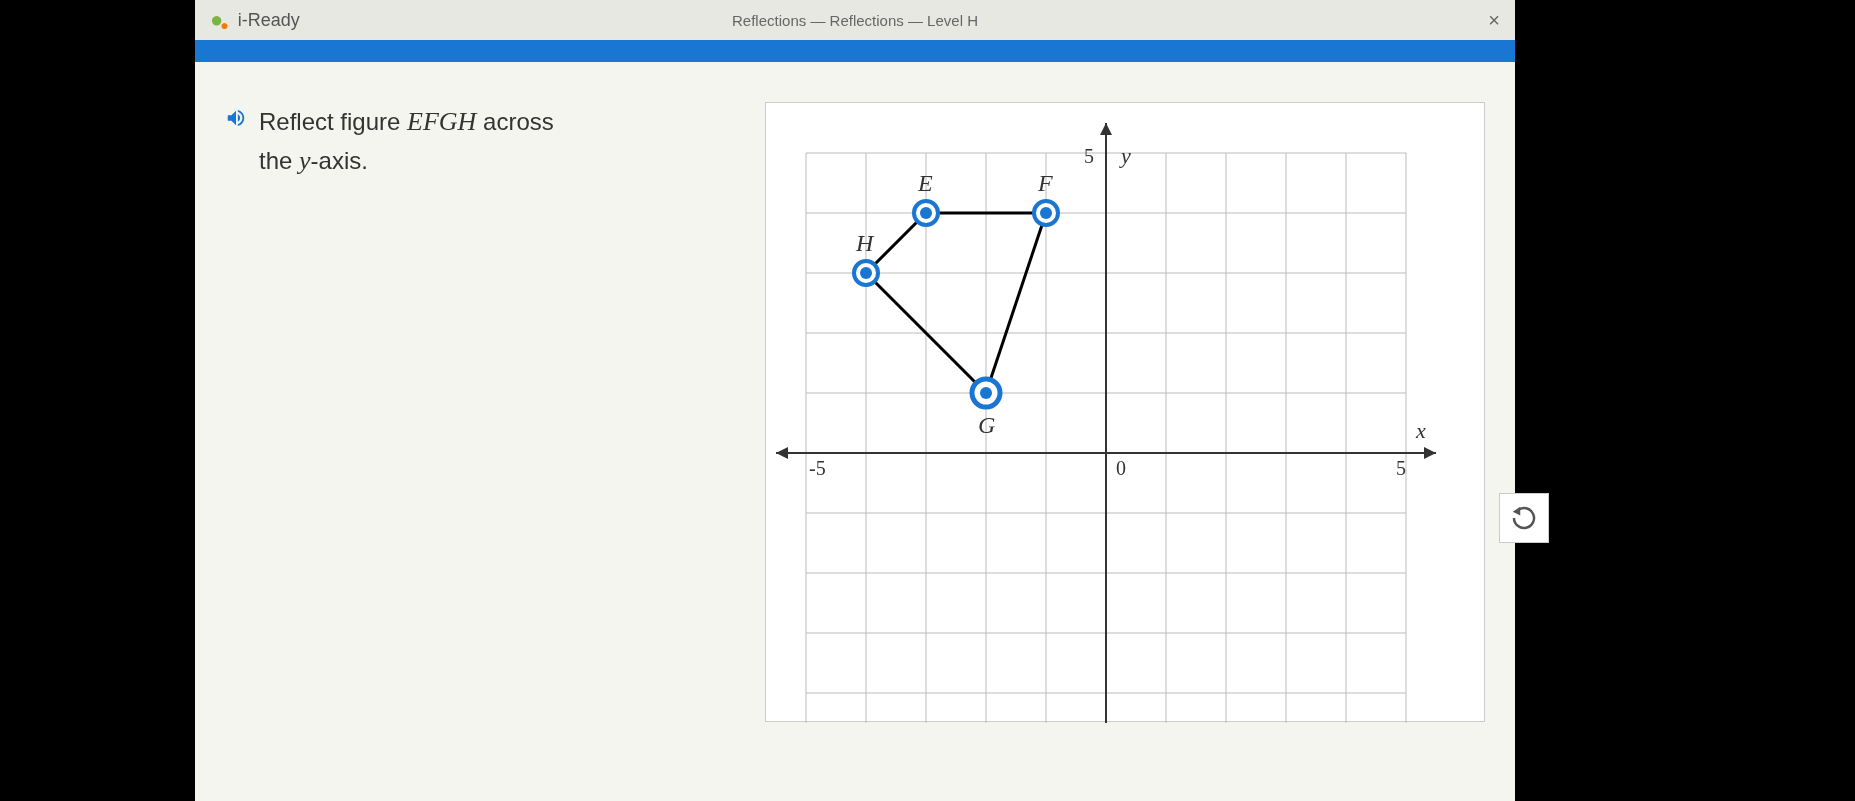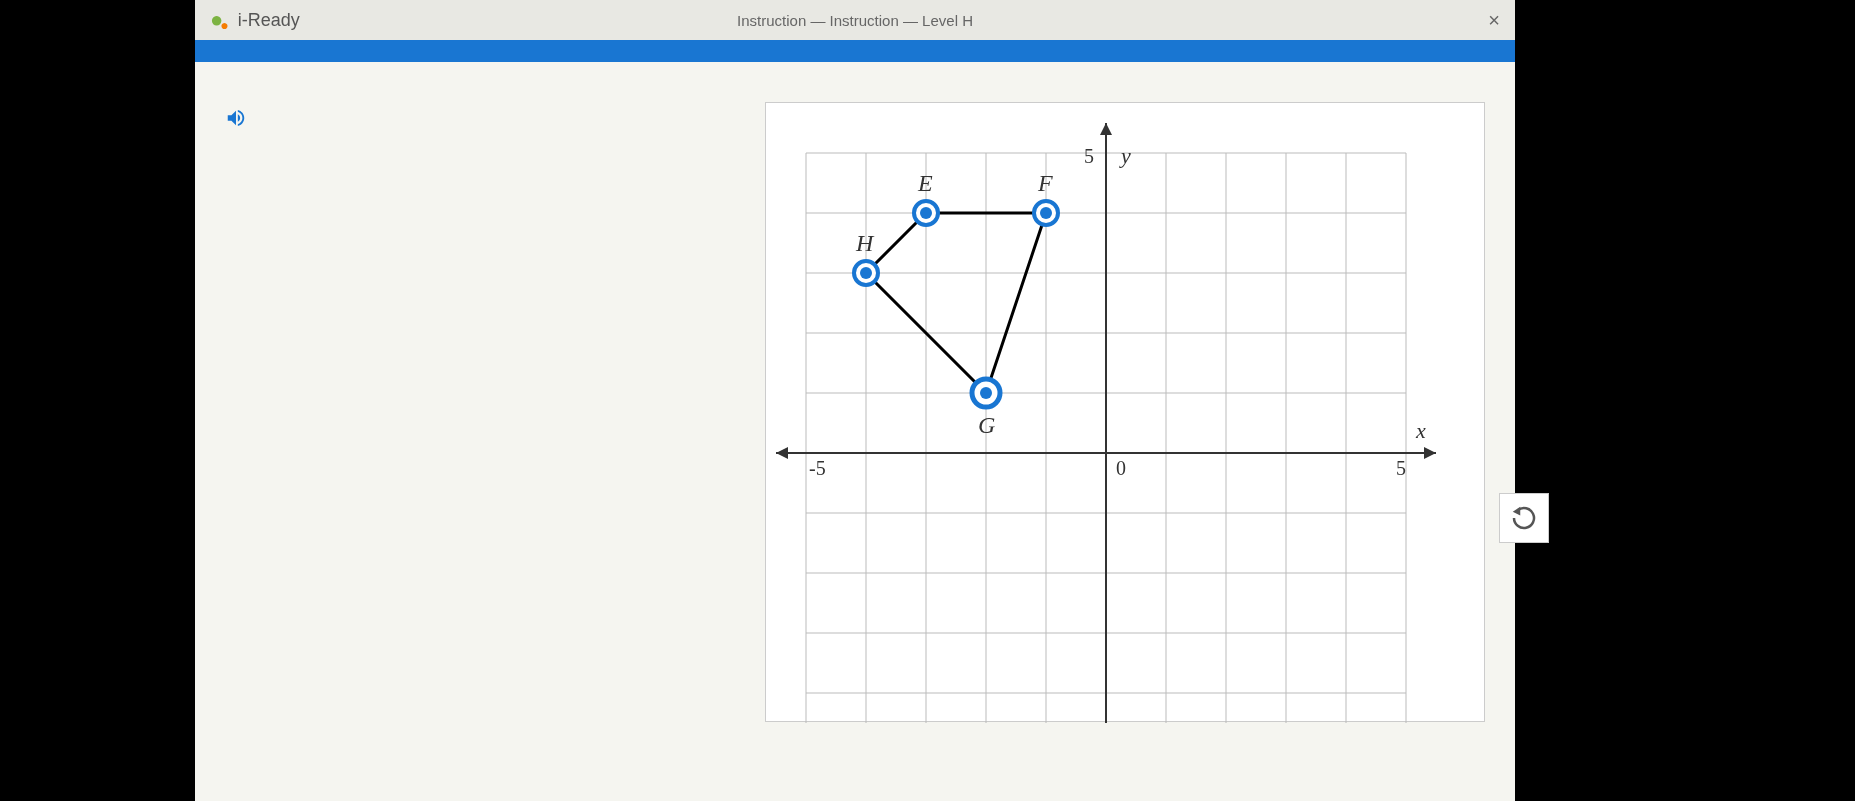--- a/index.html
+++ b/index.html
@@ -125,33 +125,37 @@
 </head>
 <body>
 
 <div class="app-frame">
   <div class="header-bar">
     <div class="logo">
       <span class="logo-dot" style="color:#7cb342;font-size:22px;">●</span>
         <span class="logo-dot" style="color:#f57c00;font-size:14px;position:relative;left:-6px;top:5px;">●</span>
       <span>i-Ready</span>
     </div>
-    <div class="header-title">Instruction — Instruction — Level H</div>
+    <div class="header-title">Reflections — Reflections — Level H</div>
     <div class="close-x">×</div>
   </div>
   <div class="blue-bar"></div>
 
   <div class="content-area">
     <div class="left-content">
       <span class="speaker-icon">
         <svg width="22" height="22" viewBox="0 0 24 24">
             <path fill="#1976d2" d="M3 9v6h4l5 5V4L7 9H3z"></path>
             <path fill="#1976d2" d="M16.5 12c0-1.77-1.02-3.29-2.5-4.03v8.05c1.48-.73 2.5-2.25 2.5-4.02zM14 3.23v2.06c2.89.86 5 3.54 5 6.71s-2.11 5.85-5 6.71v2.06c4.01-.91 7-4.49 7-8.77s-2.99-7.86-7-8.77z"></path>
           </svg>
       </span>
+      <div class="instruction-text">
+        <span>Reflect figure </span><span class="math-var">EFGH</span><span> across</span><br>
+        <span>the </span><span class="math-var">y</span><span>-axis.</span>
+      </div>
     </div>
 
     <div class="graph-panel">
       <svg class="graph-svg" width="660" height="600" viewBox="0 0 660 600">
 
         <g stroke="#bbb" stroke-width="1">
 
           <line x1="30" y1="30" x2="30" y2="600"></line>
           <line x1="90" y1="30" x2="90" y2="600"></line>
           <line x1="150" y1="30" x2="150" y2="600"></line>

